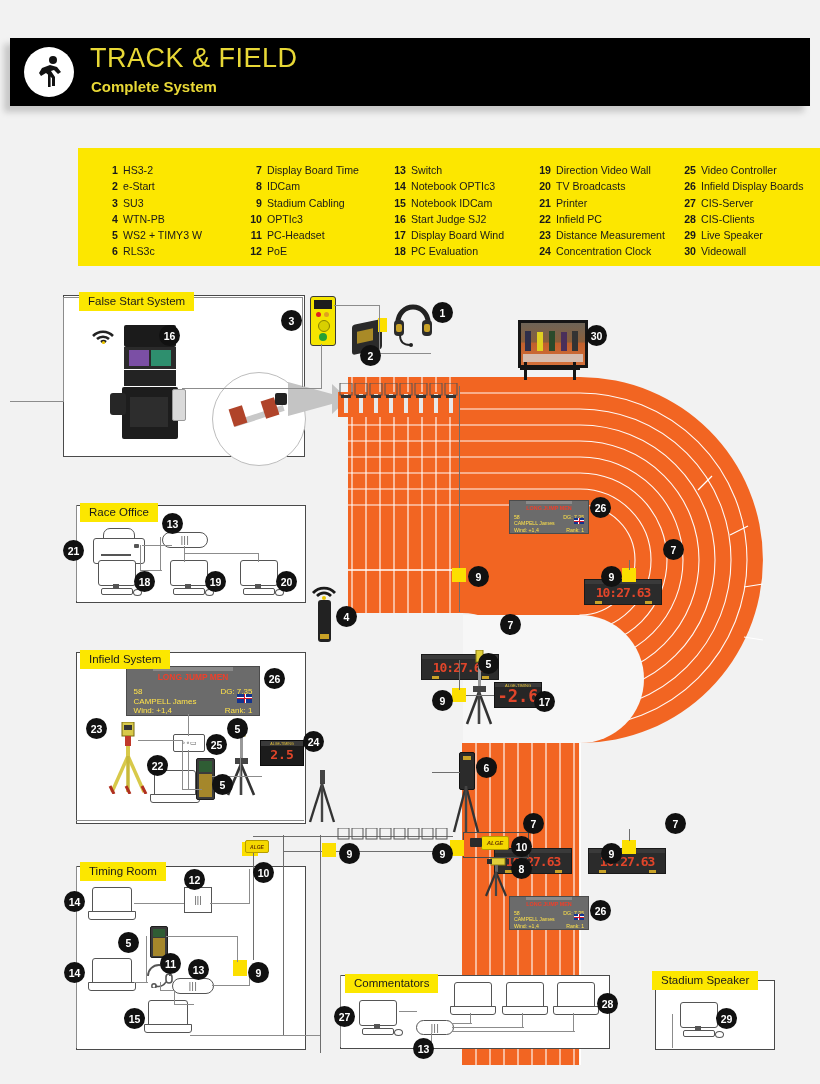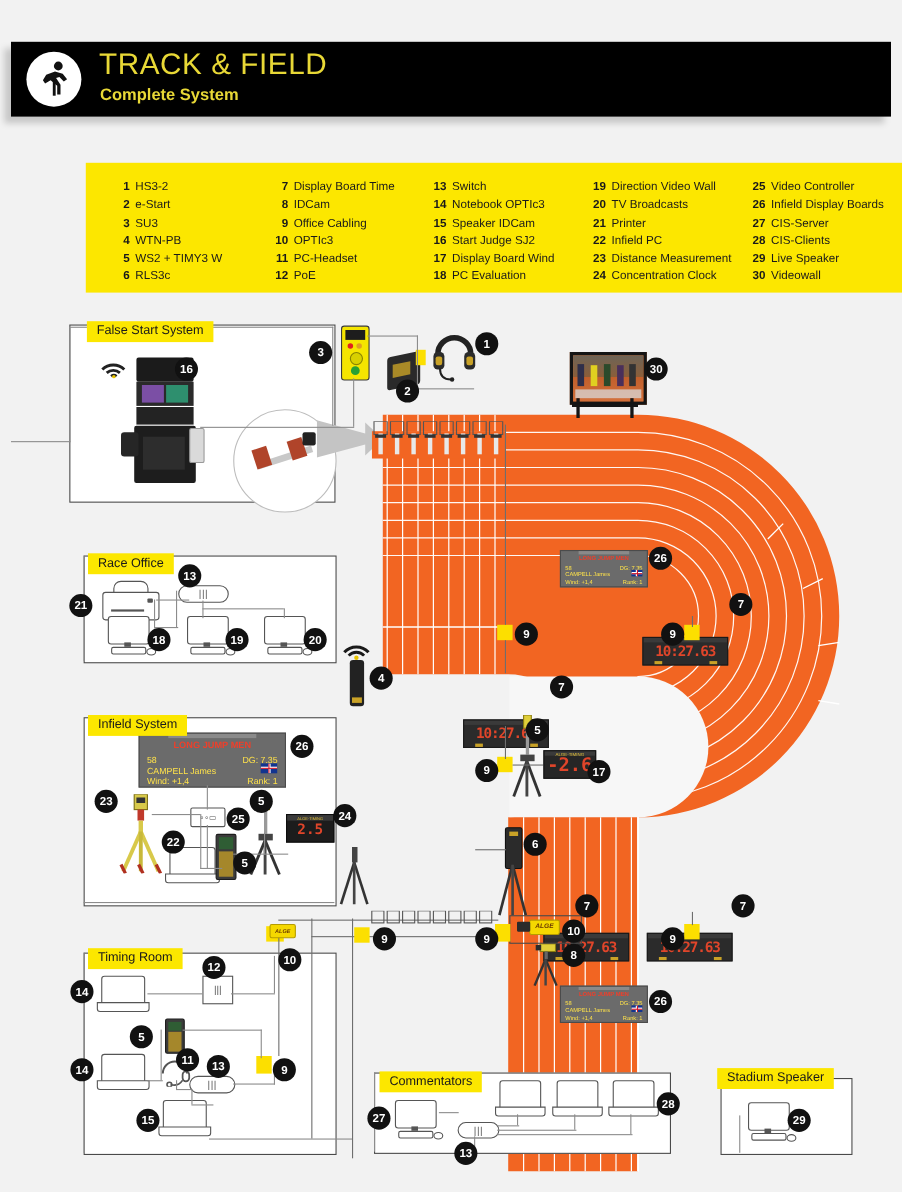--- a/index.html
+++ b/index.html
@@ -137,29 +137,29 @@
         <div class="row"><span class="num">1</span><span>HS3-2</span></div>
         <div class="row"><span class="num">2</span><span>e-Start</span></div>
         <div class="row"><span class="num">3</span><span>SU3</span></div>
         <div class="row"><span class="num">4</span><span>WTN-PB</span></div>
         <div class="row"><span class="num">5</span><span>WS2 + TIMY3 W</span></div>
         <div class="row"><span class="num">6</span><span>RLS3c</span></div>
       </div>
     <div class="col c2">
         <div class="row"><span class="num">7</span><span>Display Board Time</span></div>
         <div class="row"><span class="num">8</span><span>IDCam</span></div>
-        <div class="row"><span class="num">9</span><span>Office Cabling</span></div>
+        <div class="row"><span class="num">9</span><span>Stadium Cabling</span></div>
         <div class="row"><span class="num">10</span><span>OPTIc3</span></div>
         <div class="row"><span class="num">11</span><span>PC-Headset</span></div>
         <div class="row"><span class="num">12</span><span>PoE</span></div>
       </div>
     <div class="col c3">
         <div class="row"><span class="num">13</span><span>Switch</span></div>
         <div class="row"><span class="num">14</span><span>Notebook OPTIc3</span></div>
-        <div class="row"><span class="num">15</span><span>Speaker IDCam</span></div>
+        <div class="row"><span class="num">15</span><span>Notebook IDCam</span></div>
         <div class="row"><span class="num">16</span><span>Start Judge SJ2</span></div>
         <div class="row"><span class="num">17</span><span>Display Board Wind</span></div>
         <div class="row"><span class="num">18</span><span>PC Evaluation</span></div>
       </div>
     <div class="col c4">
         <div class="row"><span class="num">19</span><span>Direction Video Wall</span></div>
         <div class="row"><span class="num">20</span><span>TV Broadcasts</span></div>
         <div class="row"><span class="num">21</span><span>Printer</span></div>
         <div class="row"><span class="num">22</span><span>Infield PC</span></div>
         <div class="row"><span class="num">23</span><span>Distance Measurement</span></div>

